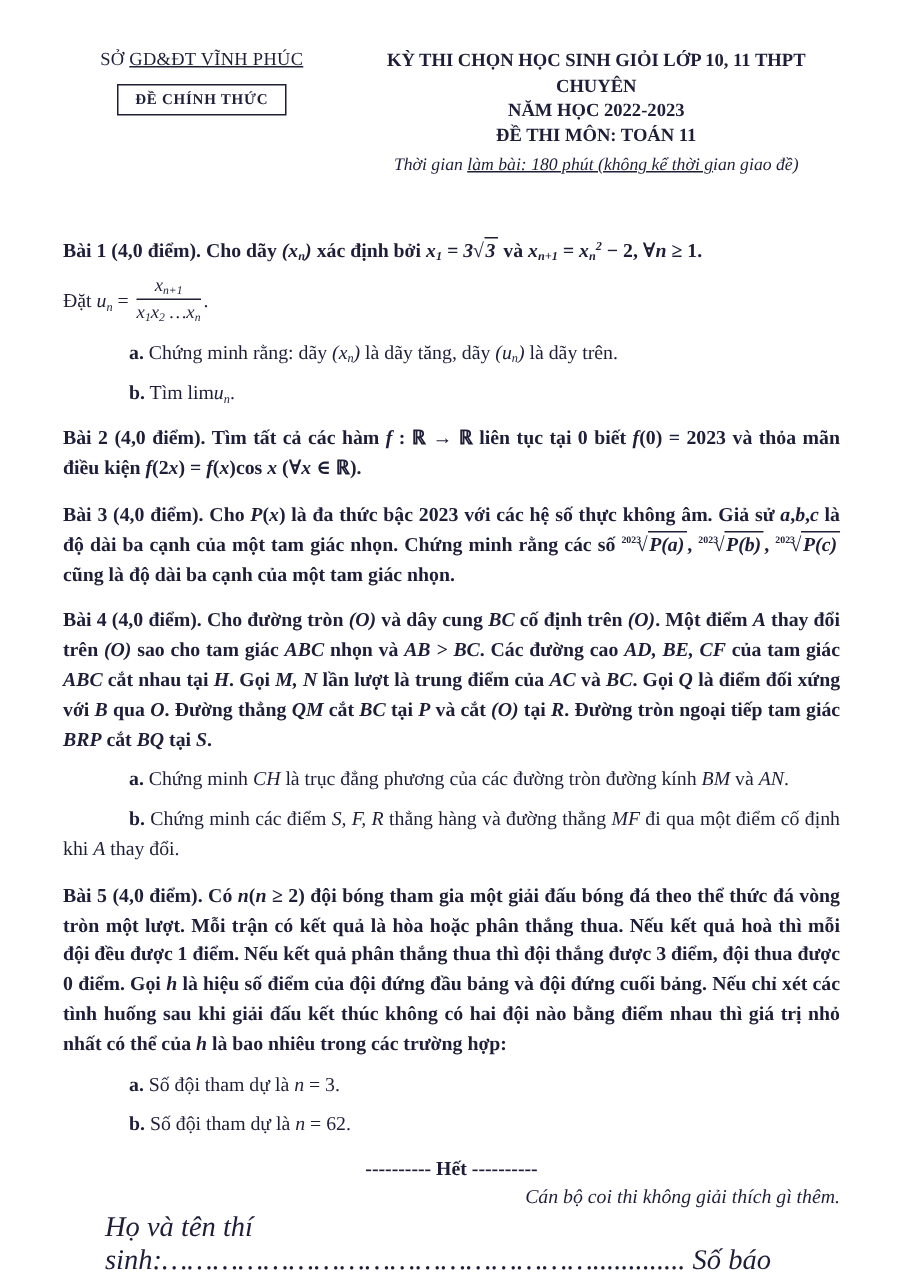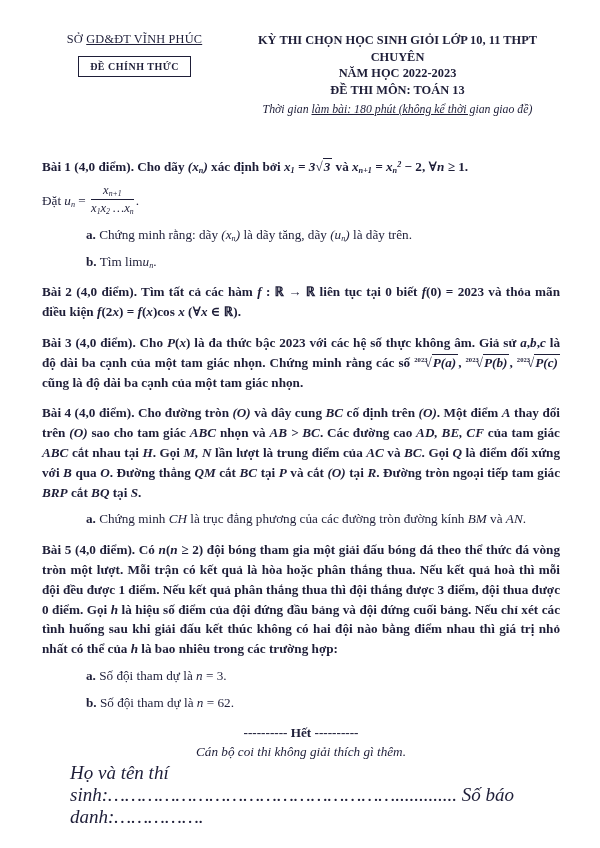--- a/index.html
+++ b/index.html
@@ -34,53 +34,54 @@
   .ridx{font-size:.5em;font-style:normal;vertical-align:.75em;margin-right:-.45em;position:relative;z-index:1;}
   .rsign{font-style:normal;}
   .rad{border-top:1px solid currentColor;padding:0 2px 0 1px;}
   .frac{display:inline-block;vertical-align:middle;text-align:center;font-size:.95em;line-height:1.2;margin:0 2px;position:relative;top:-2px;}
   .frac .num{display:block;padding:0 5px 1px;border-bottom:1px solid currentColor;}
   .frac .den{display:block;padding-top:1px;text-align:right;}
   
   footer{margin-top:10px;}
   .het{text-align:center;font-weight:bold;font-size:13.2px;margin-top:12px;}
   .rule1{text-align:center;font-weight:bold;font-style:italic;font-size:13.4px;margin-top:6px;}
-  .rule2{text-align:center;font-style:italic;font-size:13.2px;margin-top:3px;}
+  .rule2{text-align:right;font-style:italic;font-size:13.2px;margin-top:3px;}
   .cand{font-style:italic;font-size:19px;margin-top:2px;padding-left:28px;}
 </style>
 </head>
 <body>
 
 <div class="page">
 
   <header class="hdr">
     <div class="hdr-left">
       <div class="org"><span>SỞ </span><span class="ul">GD&amp;ĐT VĨNH PHÚC</span></div>
       <div class="stamp">ĐỀ CHÍNH THỨC</div>
     </div>
     <div class="hdr-right">
       <div class="t1">KỲ THI CHỌN HỌC SINH GIỎI LỚP 10, 11 THPT CHUYÊN</div>
       <div class="t1">NĂM HỌC 2022-2023</div>
-      <div class="t1">ĐỀ THI MÔN: TOÁN 13</div>
+      <div class="t1">ĐỀ THI MÔN: TOÁN 11</div>
       <div class="t2"><i>Thời gian </i><i class="ul">làm bài: 180 phút (không kể thời g</i><i>ian giao đề)</i></div>
     </div>
   </header>
 
   <main>
     <p class="stmt"><b>Bài 1 (4,0 </b><b class="it">điểm</b><b>).</b><span> Cho dãy </span><i class="m">(x</i><sub class="m">n</sub><i class="m">)</i><span> xác định bởi </span><i class="m">x</i><sub class="m">1</sub><i class="m"> = 3</i><span class="rootw"><span class="rsign">√</span><span class="rad m">3</span></span><span> và </span><i class="m">x</i><sub class="m">n+1</sub><i class="m"> = x</i><sub class="m">n</sub><sup class="m">2</sup><span> − 2,  ∀</span><i class="m">n</i><span> ≥ 1.</span></p>
     <p class="setup"><span>Đặt </span><i class="m">u</i><sub class="m">n</sub><span> = </span><span class="frac"><span class="num"><i class="m">x</i><sub class="m">n+1</sub></span><span class="den"><i class="m">x</i><sub class="m">1</sub><i class="m">x</i><sub class="m">2</sub><i class="m"> …x</i><sub class="m">n</sub></span></span><span>.</span></p>
     <p class="part"><b>a.</b><span> Chứng minh rằng: dãy </span><i class="m">(x</i><sub class="m">n</sub><i class="m">)</i><span> là dãy tăng, dãy </span><i class="m">(u</i><sub class="m">n</sub><i class="m">)</i><span> là dãy trên.</span></p>
     <p class="part"><b>b.</b><span> Tìm lim</span><i class="m">u</i><sub class="m">n</sub><span>.</span></p>
 
     <p class="stmt"><b>Bài 2 (4,0 </b><b class="it">điểm</b><b>).</b><span> Tìm tất cả các hàm </span><i class="m">f</i><span> : ℝ → ℝ</span><span> liên tục tại 0 biết </span><i class="m">f</i><span>(0) = 2023</span><span> và thỏa mãn điều kiện </span><i class="m">f</i><span>(2</span><i class="m">x</i><span>) = </span><i class="m">f</i><span>(</span><i class="m">x</i><span>)cos </span><i class="m">x</i><span>  (∀</span><i class="m">x</i><span> ∈ ℝ).</span></p>
 
     <p class="stmt"><b>Bài 3 (4,0 </b><b class="it">điểm</b><b>).</b><span> Cho </span><i class="m">P</i><span>(</span><i class="m">x</i><span>)</span><span> là đa thức bậc 2023 với các hệ số thực không âm. Giả sử </span><i class="m">a</i><span>,</span><i class="m">b</i><span>,</span><i class="m">c</i><span> là độ dài ba cạnh của một tam giác nhọn. Chứng minh rằng các số </span><span class="rootw"><sup class="ridx">2023</sup><span class="rsign">√</span><span class="rad m">P(a)</span></span><span>, </span><span class="rootw"><sup class="ridx">2023</sup><span class="rsign">√</span><span class="rad m">P(b)</span></span><span>, </span><span class="rootw"><sup class="ridx">2023</sup><span class="rsign">√</span><span class="rad m">P(c)</span></span><span> cũng là độ dài ba cạnh của một tam giác nhọn.</span></p>
 
     <p class="stmt"><b>Bài 4 (4,0 </b><b class="it">điểm</b><b>).</b><span> Cho đường tròn </span><i class="m">(O)</i><span> và dây cung </span><i class="m">BC</i><span> cố định trên </span><i class="m">(O)</i><span>. Một điểm </span><i class="m">A</i><span> thay đổi trên </span><i class="m">(O)</i><span> sao cho tam giác </span><i class="m">ABC</i><span> nhọn và </span><i class="m">AB &gt; BC</i><span>. Các đường cao </span><i class="m">AD, BE, CF</i><span> của tam giác </span><i class="m">ABC</i><span> cắt nhau tại </span><i class="m">H</i><span>. Gọi </span><i class="m">M, N</i><span> lần lượt là trung điểm của </span><i class="m">AC</i><span> và </span><i class="m">BC</i><span>. Gọi </span><i class="m">Q</i><span> là điểm đối xứng với </span><i class="m">B</i><span> qua </span><i class="m">O</i><span>. Đường thẳng </span><i class="m">QM</i><span> cắt </span><i class="m">BC</i><span> tại </span><i class="m">P</i><span> và cắt </span><i class="m">(O)</i><span> tại </span><i class="m">R</i><span>. Đường tròn ngoại tiếp tam giác </span><i class="m">BRP</i><span> cắt </span><i class="m">BQ</i><span> tại </span><i class="m">S</i><span>.</span></p>
     <p class="part"><b>a.</b><span> Chứng minh </span><i class="m">CH</i><span> là trục đẳng phương của các đường tròn đường kính </span><i class="m">BM</i><span> và </span><i class="m">AN</i><span>.</span></p>
+    <p class="part"><b>b.</b><span> Chứng minh các điểm </span><i class="m">S, F, R</i><span> thẳng hàng và đường thẳng </span><i class="m">MF</i><span> đi qua một điểm cố định khi </span><i class="m">A</i><span> thay đổi.</span></p>
 
     <p class="stmt"><b>Bài 5 (4,0 </b><b class="it">điểm</b><b>).</b><span> Có </span><i class="m">n</i><span>(</span><i class="m">n</i><span> ≥ 2)</span><span> đội bóng tham gia một giải đấu bóng đá theo thể thức đá vòng tròn một lượt. Mỗi trận có kết quả là hòa hoặc phân thắng thua. Nếu kết quả hoà thì mỗi đội đều được 1 điểm. Nếu kết quả phân thắng thua thì đội thắng được 3 điểm, đội thua được 0 điểm. Gọi </span><i class="m">h</i><span> là hiệu số điểm của đội đứng đầu bảng và đội đứng cuối bảng. Nếu chỉ xét các tình huống sau khi giải đấu kết thúc không có hai đội nào bằng điểm nhau thì giá trị nhỏ nhất có thể của </span><i class="m">h</i><span> là bao nhiêu trong các trường hợp:</span></p>
     <p class="part"><b>a.</b><span> Số đội tham dự là </span><i class="m">n</i><span> = 3.</span></p>
     <p class="part"><b>b.</b><span> Số đội tham dự là </span><i class="m">n</i><span> = 62.</span></p>
   </main>
 
   <footer>
     <p class="het">---------- Hết ----------</p>
     <p class="rule2">Cán bộ coi thi không giải thích gì thêm.</p>
     <p class="cand"><i>Họ và tên thí sinh:</i><i>…………………………………………….............</i><i> Số báo danh:</i><i>…………….</i></p>

